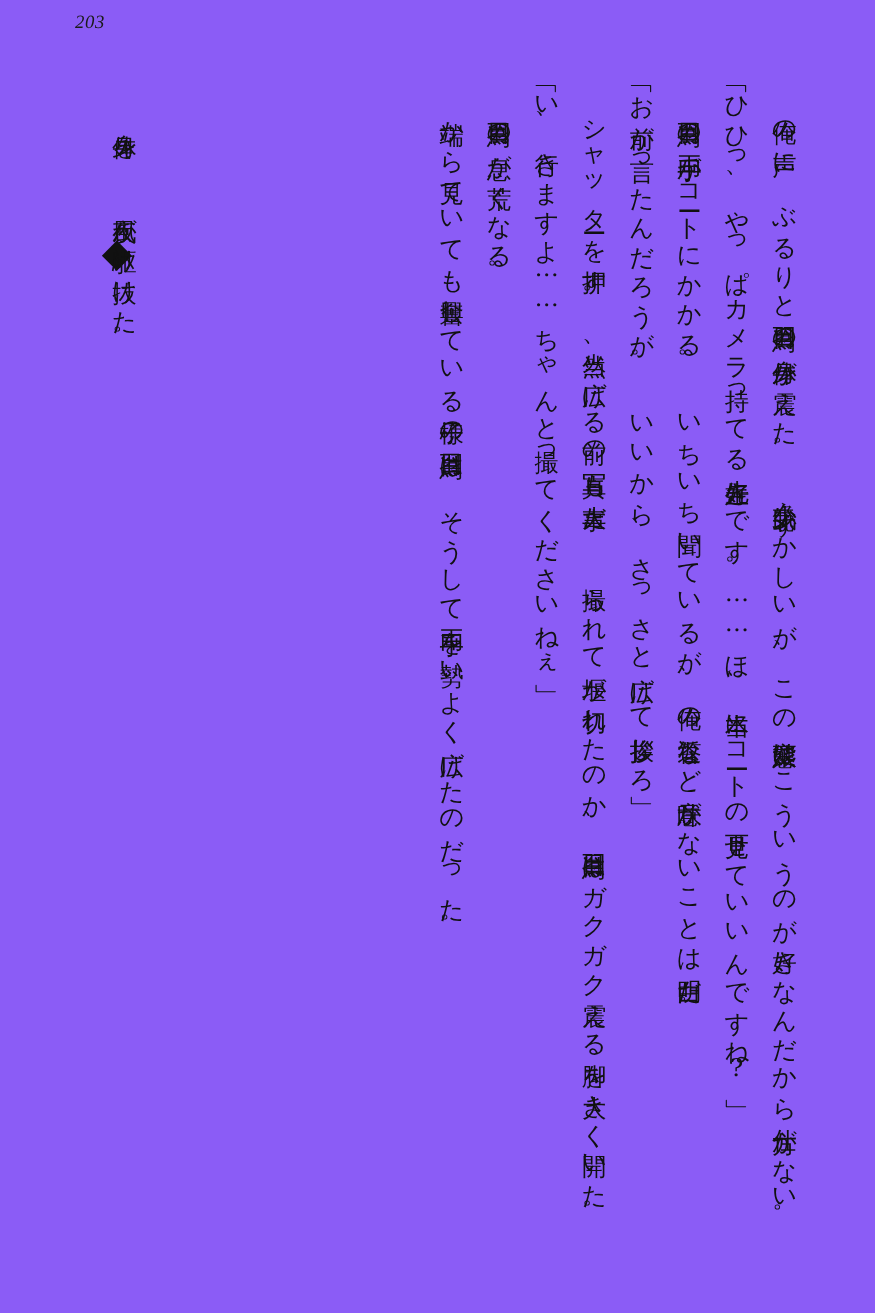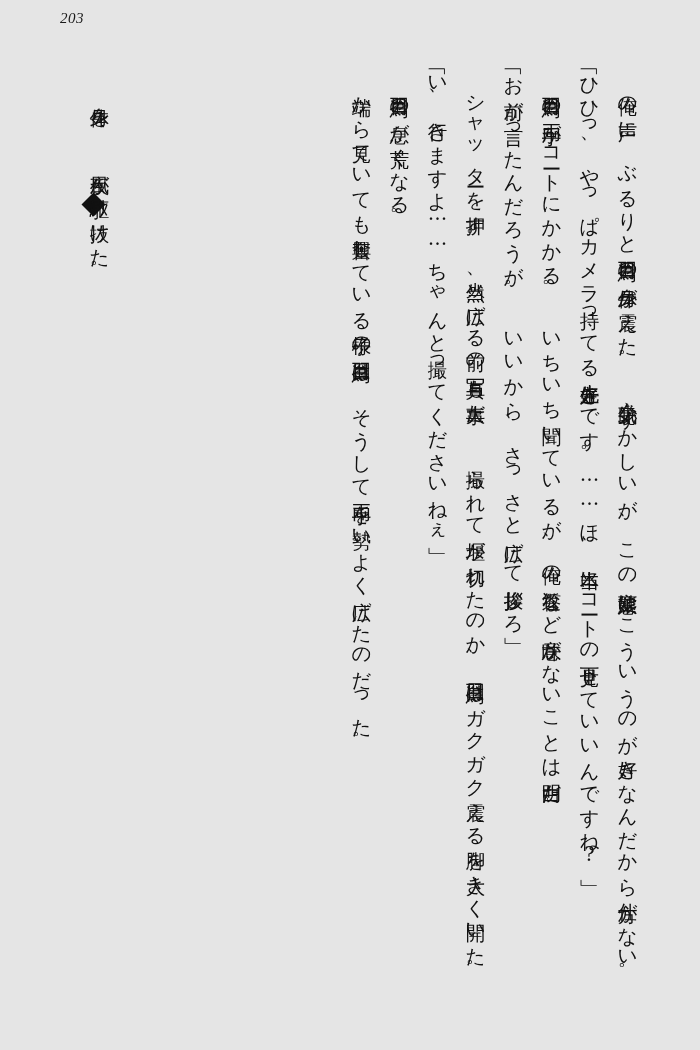--- a/index.html
+++ b/index.html
@@ -8,21 +8,21 @@
     background: #ffffff;
   }
   body {
     font-family: "Liberation Serif", "DejaVu Serif", serif;
     color: #111111;
   }
   .page {
     position: relative;
     width: 700px;
     height: 1050px;
-    background: #e5e5e5;
+    background: #8b5cf6;
     overflow: hidden;
     box-sizing: border-box;
   }
   .page-number {
     position: absolute;
     top: 10px;
     left: 60px;
     font-family: "Liberation Serif", "DejaVu Serif", serif;
     font-size: 15px;
     font-style: italic;

